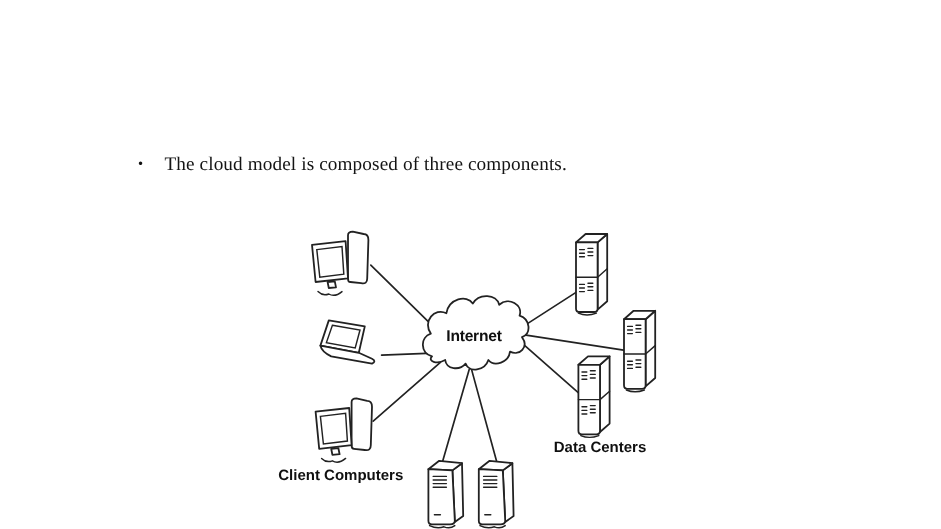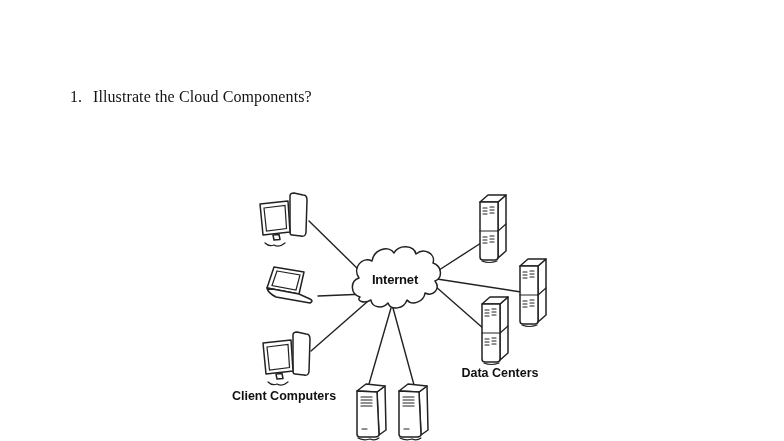--- a/index.html
+++ b/index.html
@@ -22,24 +22,24 @@
   .ln { stroke:#222222; stroke-width:1.4; stroke-linecap:round; }
   .thin { fill:none; stroke:#222222; stroke-width:1.2; stroke-linecap:round; }
   .svg-label { font-family:"Liberation Sans", sans-serif; font-weight:bold; fill:#101010; font-size:12.5px; }
   .cloud-label { font-family:"Liberation Sans", sans-serif; font-weight:bold; fill:#101010; font-size:13px; letter-spacing:-0.2px; }
 </style>
 </head>
 <body>
 
 <div class="page">
 
-  <div class="q-line">
-    <span class="q-num">1.</span><span>Illustrate the Cloud Components?</span>
+
+  <div class="bullet-line">
+    <span class="bullet-marker">•</span><span>The cloud model is composed of three components.</span>
   </div>
-
 
   <svg class="diagram-svg" width="784" height="441" viewBox="0 0 784 441">
 
     <defs>
 
       <g id="icon-desktop">
         <path class="sk" d="M33,5 Q33,2 37,2 L46,4 Q50,4 50,9 L49,41 Q49,46 44,45 L35,44 Q33,44 33,41 Z"></path>
         <path class="sk" d="M3,13 L31,10 L33,41 L6,44 Z"></path>
         <path class="thin" d="M7,17 L28,14.5 L29.5,37.5 L9.5,40 Z"></path>
         <path class="sk" d="M16,44 L17,49 L23,48.5 L22,43.5 Z"></path>

